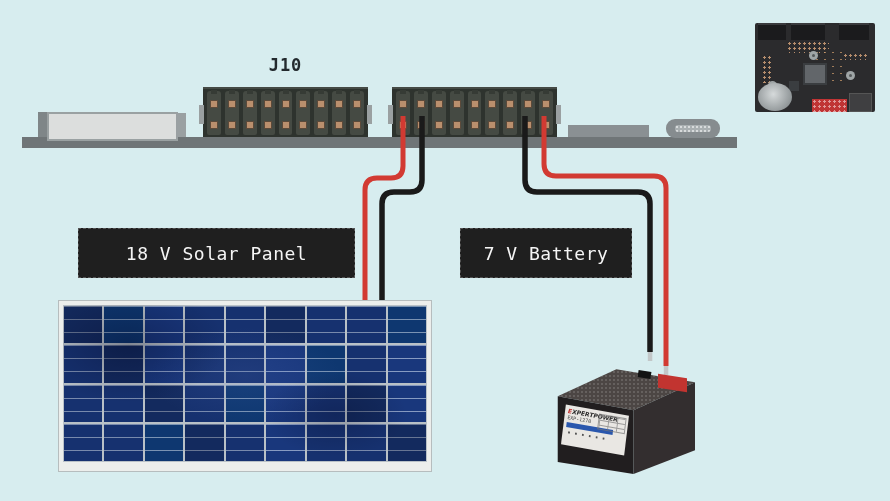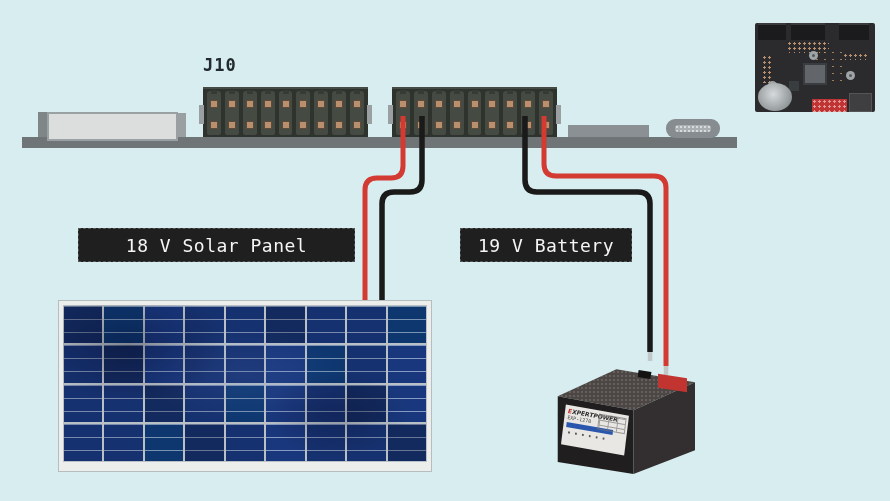--- a/index.html
+++ b/index.html
@@ -18,24 +18,24 @@
 
   
   .connector{top:87px;width:165px;height:50px;background:#2e332e;border-top:2px solid #454a45;box-sizing:border-box;}
   .connector::before,.connector::after{content:"";position:absolute;top:16px;width:5px;height:19px;background:#9aa0a1;}
   .connector::before{left:-4px;} .connector::after{right:-4px;}
   .slots{display:flex;gap:4px;height:44px;padding:2px 4px 0 4px;}
   .slot{flex:1;background:#454a43;border-radius:3px 3px 2px 2px;position:relative;}
   .slot::before{content:"";position:absolute;left:50%;top:-1px;width:6px;height:4px;margin-left:-3px;background:#363b35;}
   .pin{position:absolute;left:50%;width:6px;height:6px;margin-left:-3px;background:#ba8f6d;outline:1px solid #5c4a3a;}
   .pin-top{top:10px;} .pin-bot{top:31px;}
-  .conn-label{top:55px;width:165px;text-align:left;font-size:17px;font-weight:600;color:#232a2e;letter-spacing:1px;}
-
-  
-  .callout{height:34px;background:#1f1f1f;border:1px dashed #555;box-sizing:border-box;
+  .conn-label{top:55px;width:165px;text-align:center;font-size:17px;font-weight:600;color:#232a2e;letter-spacing:1px;}
+
+  
+  .callout{height:50px;background:#1f1f1f;border:1px dashed #555;box-sizing:border-box;
     display:flex;align-items:center;justify-content:center;color:#f5f5f5;font-size:18px;font-weight:500;letter-spacing:.5px;}
   .callout-solar{left:78px;top:228px;width:277px;}
   .callout-batt{left:460px;top:228px;width:172px;}
 
   
   svg.wires{left:0;top:0;pointer-events:none;}
 
   
   .solar{left:58px;top:300px;width:374px;height:172px;background:#eceeec;border:1px solid #b6bdbe;
     box-sizing:border-box;padding:4px 4px 9px 4px;}
@@ -195,21 +195,21 @@
     <path fill="none" stroke-width="5.5" d="M525 116 L525 180 Q525 192 537 192 L638 192 Q650 192 650 204 L650 352" stroke="#1a1a1a"></path>
     <path fill="none" stroke-width="5" d="M544 116 L544 164 Q544 176 556 176 L654 176 Q666 176 666 188 L666 366" stroke="#d23a32"></path>
     <rect x="647.8" y="352" width="4.5" height="9" fill="#c2c7c8"></rect>
     <rect x="663.8" y="366" width="4.5" height="9" fill="#c2c7c8"></rect>
   </svg>
 
   <div class="abs callout callout-solar">
     <span>18 V Solar Panel</span>
   </div>
   <div class="abs callout callout-batt">
-    <span>19 V Battery</span>
+    <span>7 V Battery</span>
   </div>
 
   <div class="abs solar">
     <div class="cells">
         <div class="cell"></div>
         <div class="cell"></div>
         <div class="cell"></div>
         <div class="cell"></div>
         <div class="cell"></div>
         <div class="cell"></div>

